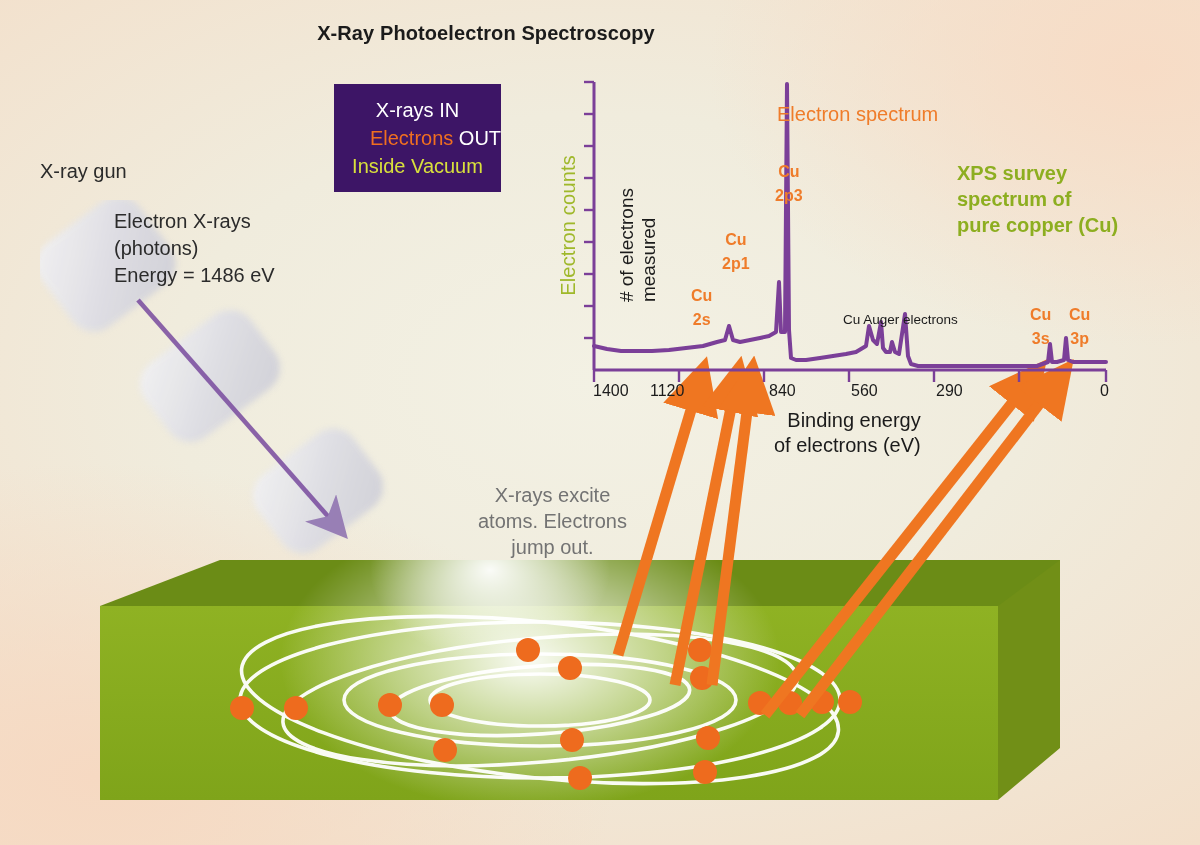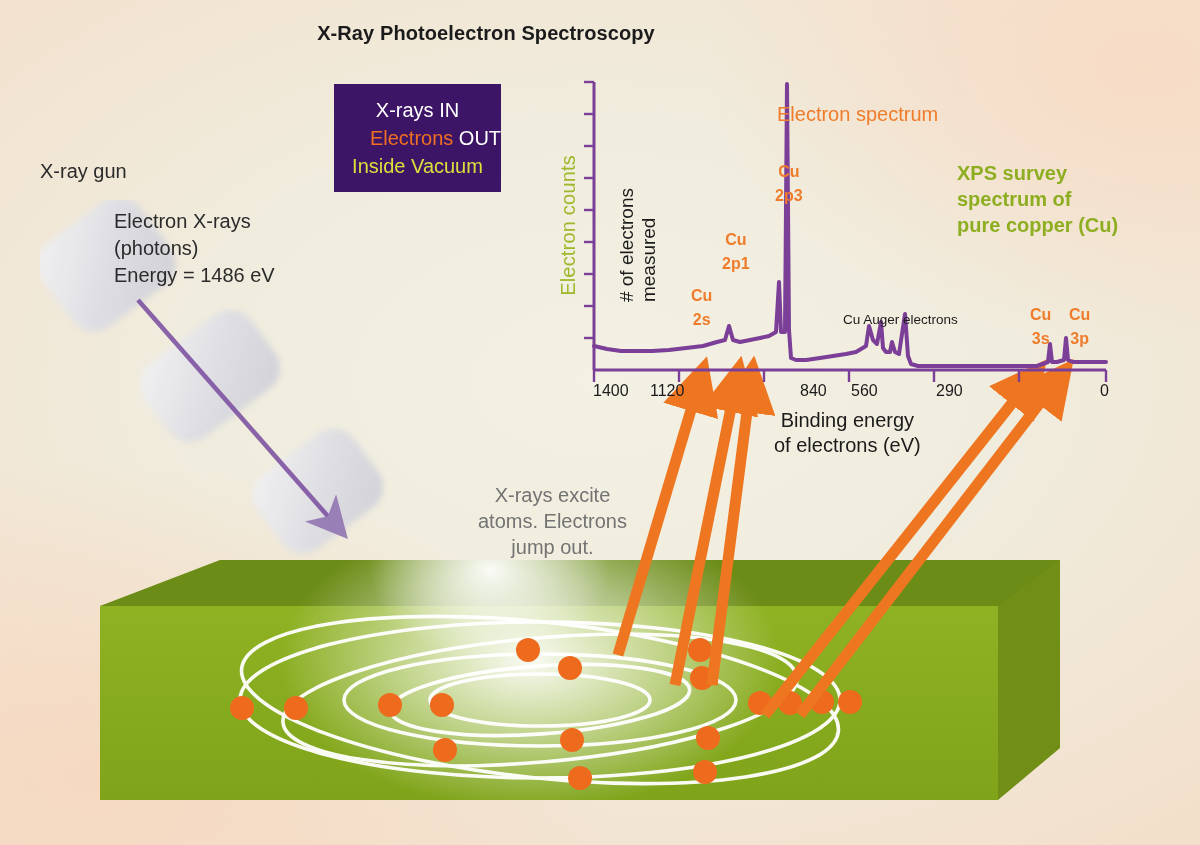--- a/index.html
+++ b/index.html
@@ -45,21 +45,21 @@
   #electron-spectrum{left:777px;top:103px;font-size:20px;color:#ef7c2a;}
   #xps-note{left:957px;top:160px;font-size:20px;color:#8dae20;font-weight:bold;line-height:26px;}
   #ylabel-green{
     left:557px;top:155px;font-size:20px;color:#9fb82a;
     writing-mode:vertical-rl;transform:rotate(180deg);letter-spacing:.2px;
   }
   #ylabel-black{
     left:616px;top:188px;font-size:19px;color:#1b1b1b;line-height:22px;
     writing-mode:vertical-rl;transform:rotate(180deg);text-align:left;
   }
-  #xlabel{left:774px;top:408px;font-size:20px;color:#1b1b1b;line-height:25px;text-align:center;}
+  #xlabel{left:774px;top:408px;font-size:20px;color:#1b1b1b;line-height:25px;text-align:right;}
 
   .peak-label{position:absolute;font-size:16px;color:#ef7c2a;line-height:24px;text-align:center;font-weight:bold;}
   #pk-2s{left:691px;top:284px;}
   #pk-2p1{left:722px;top:228px;}
   #pk-2p3{left:775px;top:160px;}
   #pk-3s{left:1030px;top:303px;}
   #pk-3p{left:1069px;top:303px;}
   #auger{left:843px;top:312px;font-size:13.5px;font-weight:normal;color:#1b1b1b;}
 
   .tick-label{position:absolute;font-size:16px;color:#1b1b1b;}
@@ -216,21 +216,21 @@
   </svg>
 
   <div class="abs" id="electron-spectrum">Electron spectrum</div>
   <div class="abs" id="xps-note">XPS survey<br>spectrum of<br>pure copper (Cu)</div>
   <div class="abs" id="ylabel-green">Electron counts</div>
   <div class="abs" id="ylabel-black"># of electrons<br>measured</div>
   <div class="abs" id="xlabel">Binding energy<br>of electrons (eV)</div>
 
   <div class="tick-label" style="left:593px;top:382px;">1400</div>
   <div class="tick-label" style="left:650px;top:382px;">1120</div>
-  <div class="tick-label" style="left:800px;top:382px;">840</div>
+  <div class="tick-label" style="left:769px;top:382px;">840</div>
   <div class="tick-label" style="left:851px;top:382px;">560</div>
   <div class="tick-label" style="left:936px;top:382px;">290</div>
   <div class="tick-label" style="left:1100px;top:382px;">0</div>
 
   <div class="peak-label" id="pk-2s">Cu<br>2s</div>
   <div class="peak-label" id="pk-2p1">Cu<br>2p1</div>
   <div class="peak-label" id="pk-2p3">Cu<br>2p3</div>
   <div class="peak-label" id="pk-3s">Cu<br>3s</div>
   <div class="peak-label" id="pk-3p">Cu<br>3p</div>
   <div class="abs" id="auger">Cu Auger electrons</div>

